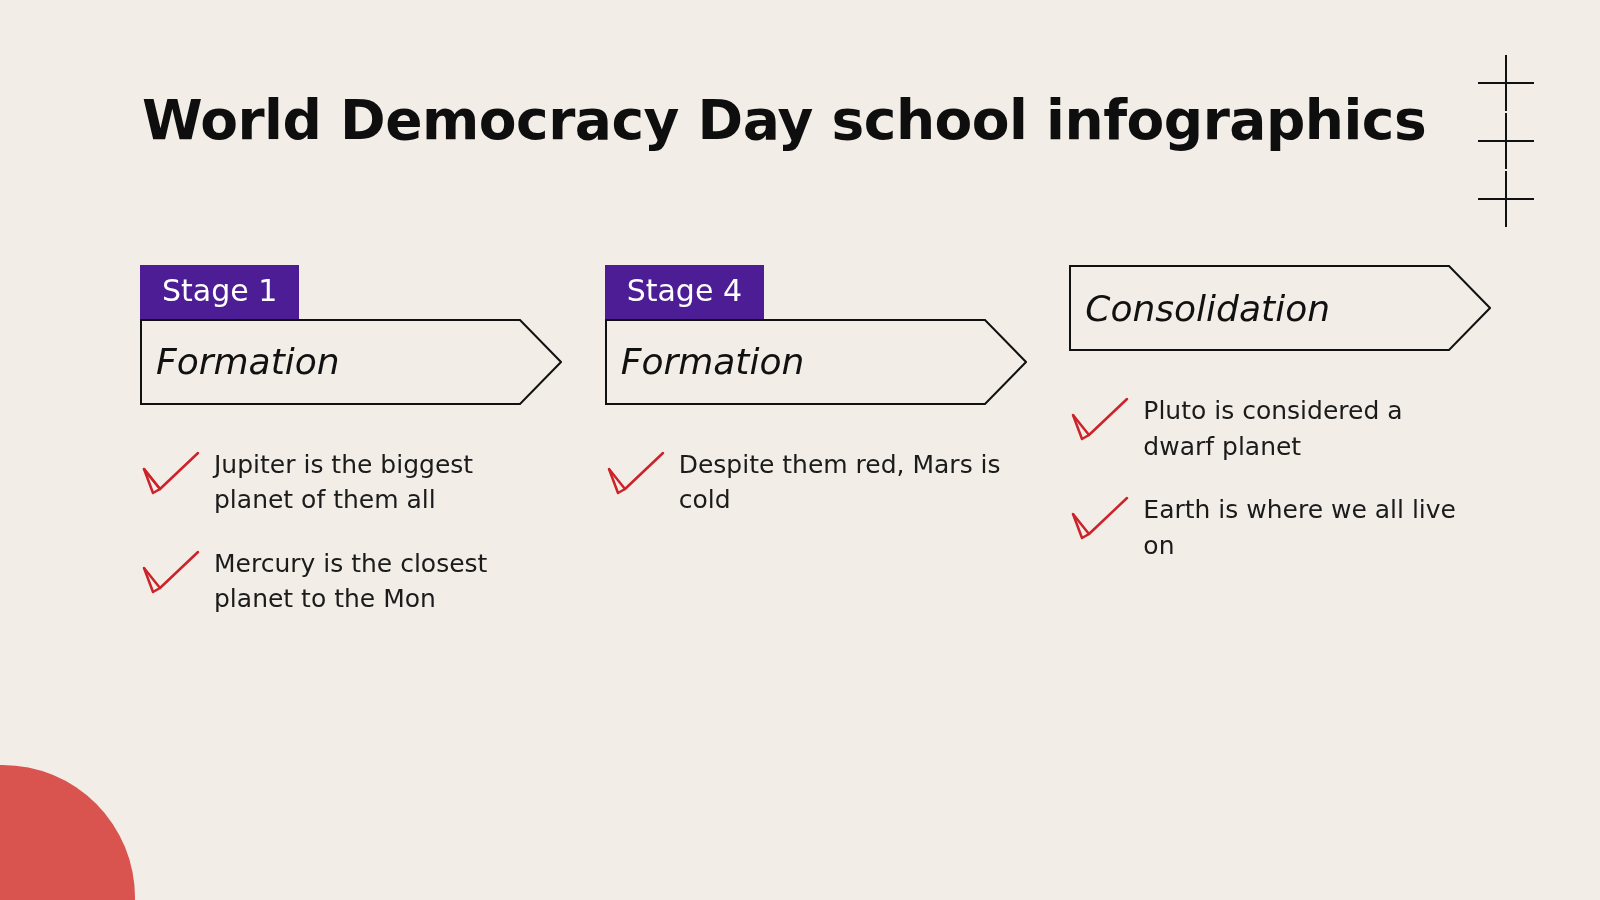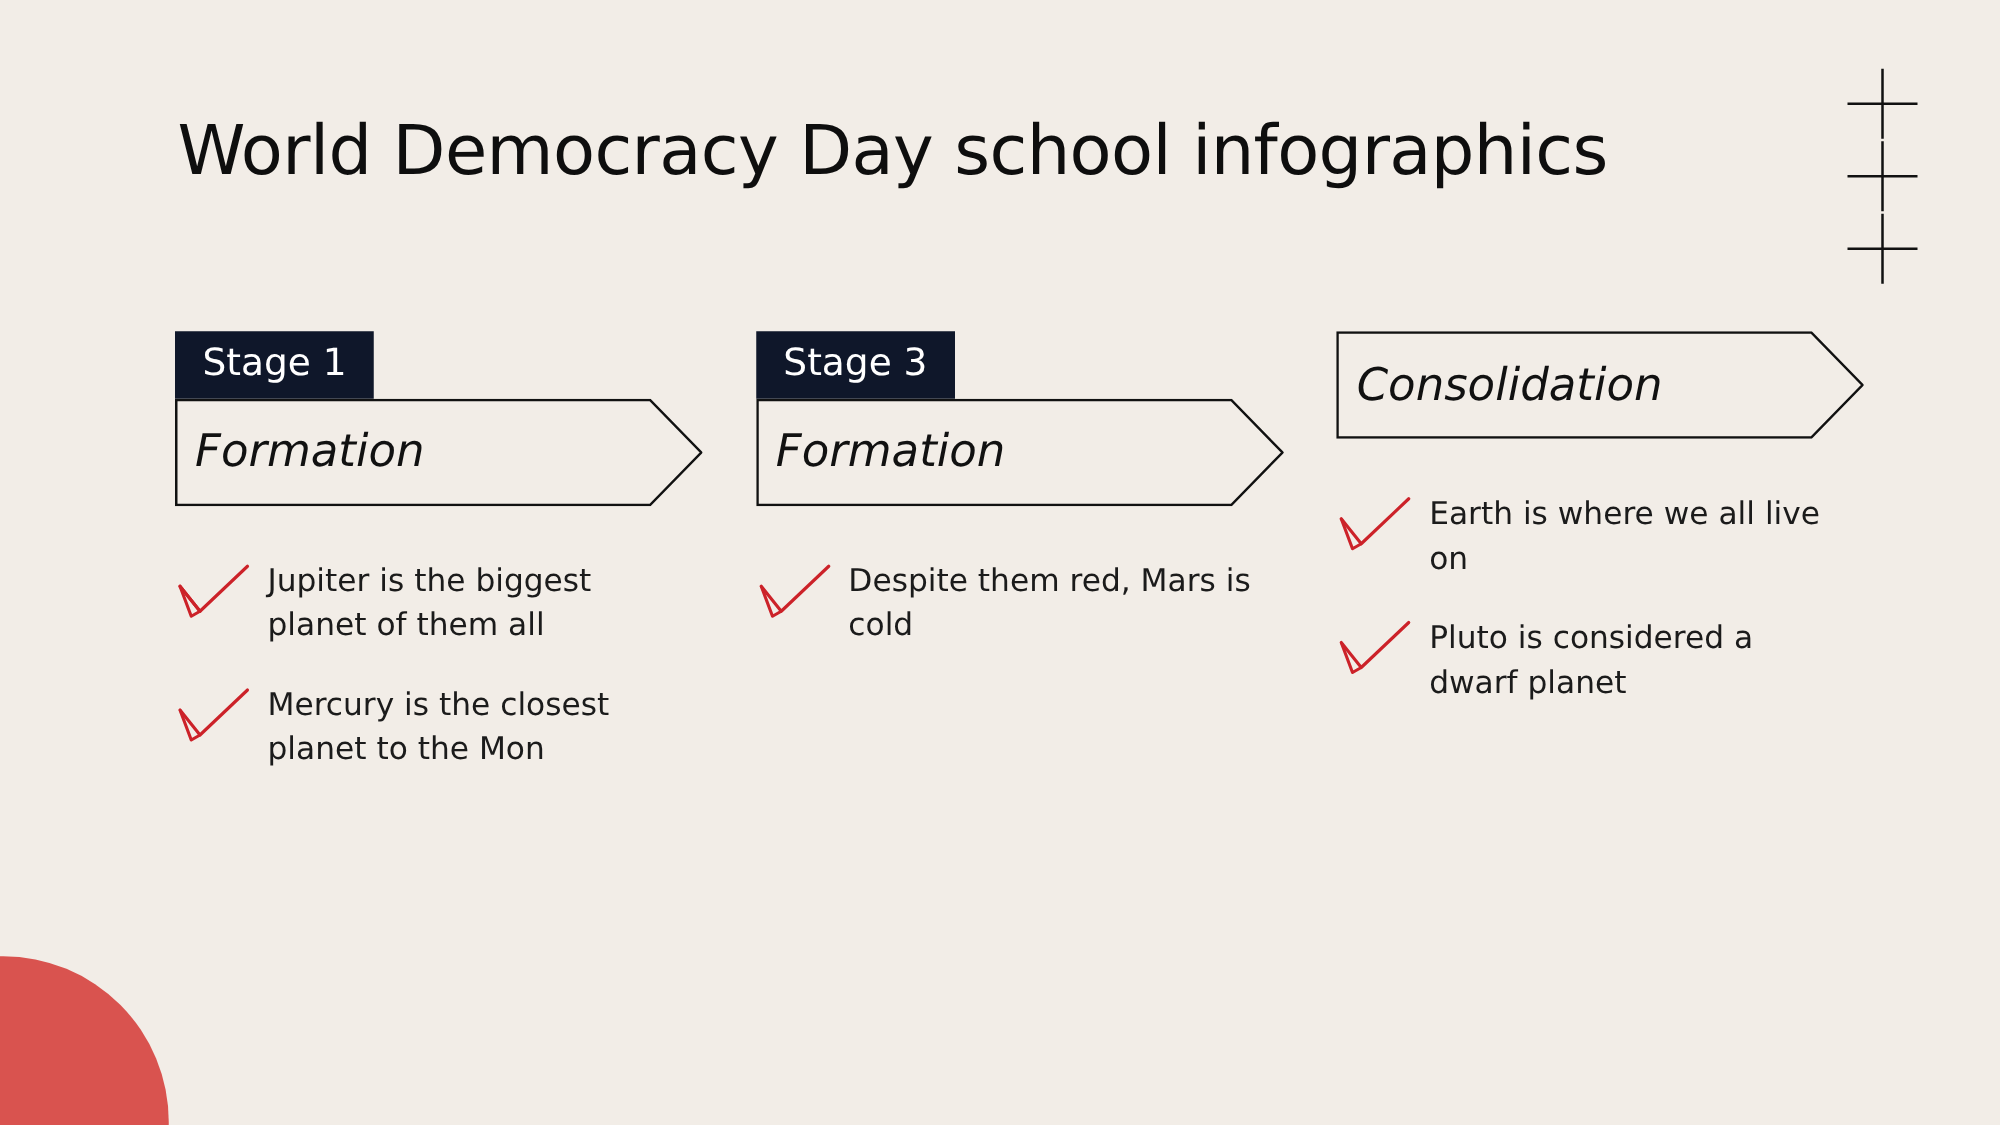--- a/index.html
+++ b/index.html
@@ -68,21 +68,21 @@
   .plus.p1 { top: 0px;  left: 6px; }
   .plus.p2 { top: 58px; left: 6px; }
   .plus.p3 { top: 116px; left: 6px; }
 
   
   .title {
     position: absolute;
     left: 142px;
     top: 88px;
     font-size: 55px;
-    font-weight: 400;
+    font-weight: 700;
     color: #0e0e0e;
     letter-spacing: -0.5px;
     white-space: nowrap;
   }
 
   
   .columns {
     position: absolute;
     left: 140px;
     top: 265px;
@@ -91,21 +91,21 @@
     gap: 64px;
   }
   .column {
     width: 422px;
     position: relative;
   }
 
   
   .stage-tag {
     display: inline-block;
-    background: #0f172a;
+    background: #4c1d95;
     color: #ffffff;
     font-size: 30px;
     font-weight: 500;
     padding: 10px 22px 12px 22px;
     line-height: 1.05;
   }
 
   
   .banner {
     position: relative;
@@ -191,21 +191,21 @@
           <svg class="check-icon" viewBox="0 0 62 48" xmlns="http://www.w3.org/2000/svg">
             <path d="M4,20 L20,40 L58,4" fill="none" stroke="#cc2229" stroke-width="2.5" stroke-linecap="round" stroke-linejoin="round"></path>
             <path d="M4,20 L13,44 L20,40" fill="none" stroke="#cc2229" stroke-width="2.5" stroke-linejoin="round"></path>
           </svg>
           <div class="bullet-text">Mercury is the closest planet to the Mon</div>
         </div>
       </div>
     </div>
 
     <div class="column">
-      <div class="stage-tag">Stage 3</div>
+      <div class="stage-tag">Stage 4</div>
       <div class="banner">
         <svg width="422" height="86" viewBox="0 0 422 86" xmlns="http://www.w3.org/2000/svg">
           <path d="M1,1 L380,1 L421,43 L380,85 L1,85 Z" fill="none" stroke="#111111" stroke-width="2"></path>
         </svg>
         <div class="banner-label">Formation</div>
       </div>
       <div class="bullets">
         <div class="bullet">
           <svg class="check-icon" viewBox="0 0 62 48" xmlns="http://www.w3.org/2000/svg">
             <path d="M4,20 L20,40 L58,4" fill="none" stroke="#cc2229" stroke-width="2.5" stroke-linecap="round" stroke-linejoin="round"></path>
@@ -222,26 +222,26 @@
           <path d="M1,1 L380,1 L421,43 L380,85 L1,85 Z" fill="none" stroke="#111111" stroke-width="2"></path>
         </svg>
         <div class="banner-label">Consolidation</div>
       </div>
       <div class="bullets">
         <div class="bullet">
           <svg class="check-icon" viewBox="0 0 62 48" xmlns="http://www.w3.org/2000/svg">
             <path d="M4,20 L20,40 L58,4" fill="none" stroke="#cc2229" stroke-width="2.5" stroke-linecap="round" stroke-linejoin="round"></path>
             <path d="M4,20 L13,44 L20,40" fill="none" stroke="#cc2229" stroke-width="2.5" stroke-linejoin="round"></path>
           </svg>
+          <div class="bullet-text">Pluto is considered a dwarf planet</div>
+        </div>
+        <div class="bullet">
+          <svg class="check-icon" viewBox="0 0 62 48" xmlns="http://www.w3.org/2000/svg">
+            <path d="M4,20 L20,40 L58,4" fill="none" stroke="#cc2229" stroke-width="2.5" stroke-linecap="round" stroke-linejoin="round"></path>
+            <path d="M4,20 L13,44 L20,40" fill="none" stroke="#cc2229" stroke-width="2.5" stroke-linejoin="round"></path>
+          </svg>
           <div class="bullet-text">Earth is where we all live on</div>
-        </div>
-        <div class="bullet">
-          <svg class="check-icon" viewBox="0 0 62 48" xmlns="http://www.w3.org/2000/svg">
-            <path d="M4,20 L20,40 L58,4" fill="none" stroke="#cc2229" stroke-width="2.5" stroke-linecap="round" stroke-linejoin="round"></path>
-            <path d="M4,20 L13,44 L20,40" fill="none" stroke="#cc2229" stroke-width="2.5" stroke-linejoin="round"></path>
-          </svg>
-          <div class="bullet-text">Pluto is considered a dwarf planet</div>
         </div>
       </div>
     </div>
 
   </div>
 </div>
 
 </body></html>

